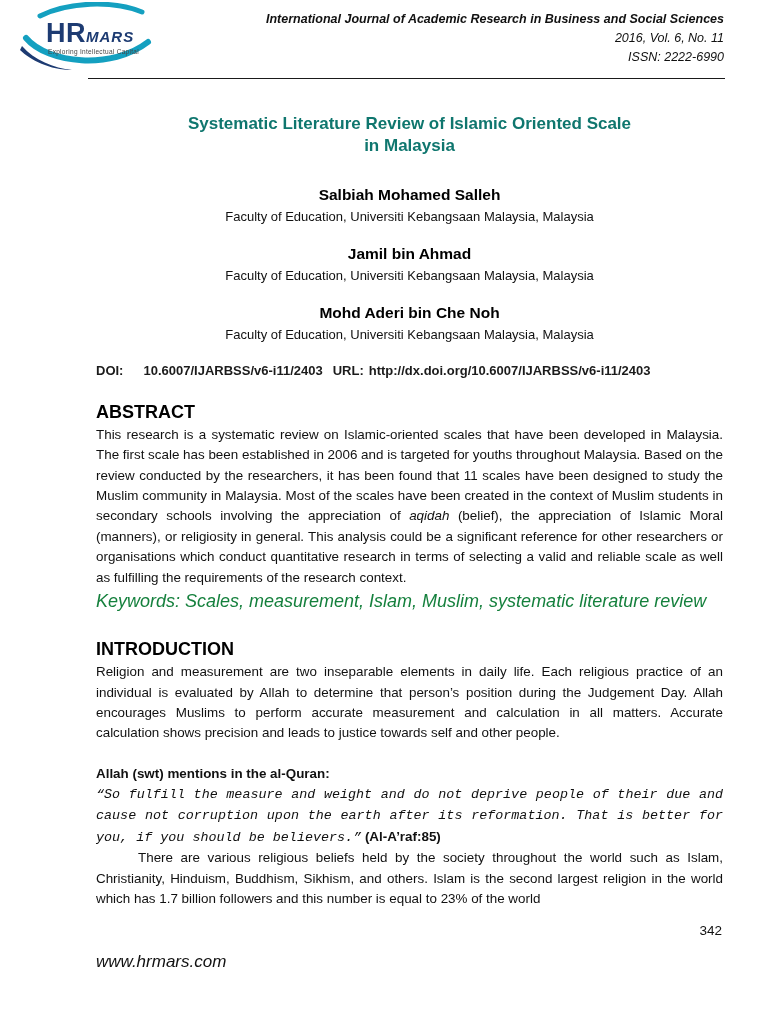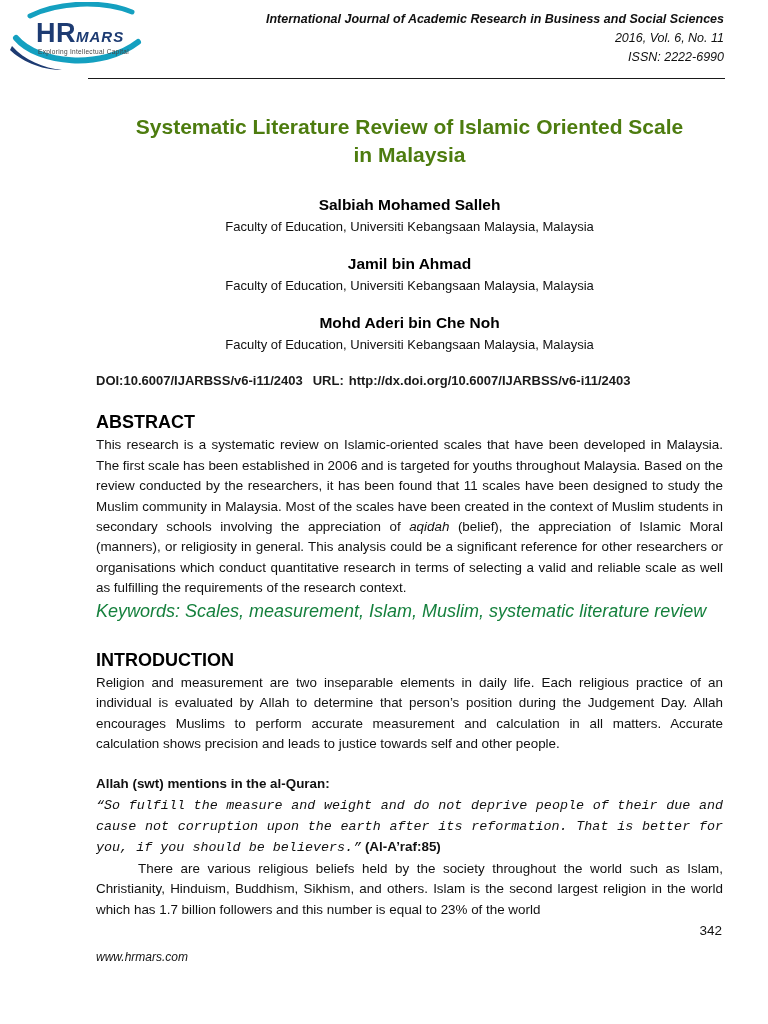--- a/index.html
+++ b/index.html
@@ -7,52 +7,52 @@
   .page {
     position:relative;
     width:768px; height:1024px;
     margin:0 auto;
     background:#ffffff;
     font-family:"Liberation Sans", sans-serif;
     color:#1b1b1b;
     overflow:hidden;
   }
   
-  .hdr { position:relative; height:78px; }
+  .hdr { position:relative; height:78px;margin-left:10px; }
   .logo { position:absolute; left:10px; top:2px; width:136px; height:72px; }
   .logo svg { position:absolute; left:0; top:0; }
   .logo-text { position:absolute; left:26px; top:16px; white-space:nowrap; }
   .logo-hr { font-size:27px; font-weight:bold; color:#1d3b72; letter-spacing:0.5px; }
   .logo-mars { font-size:15px; font-weight:bold; font-style:italic; color:#1d3b72; letter-spacing:1px; }
   .logo-tagline { position:absolute; left:28px; top:46px; font-size:6.5px; color:#444; letter-spacing:0.3px; }
   .journal-info { text-align:right; padding:10px 44px 0 0; font-style:italic; font-size:12.5px; line-height:1.5; color:#111; }
   .journal-name { font-weight:bold; }
   .hdr-rule { border:none; border-top:1.6px solid #1a1a1a; margin:0 43px 0 88px; }
   
   .content { padding:0 45px 0 96px; }
-  h1.title { margin-top:34px; text-align:center; font-size:21px; line-height:1.32; font-weight:bold; color:#4d7c0f; }
+  h1.title { margin-top:34px; text-align:center; font-size:17px; line-height:1.32; font-weight:bold; color:#0f766e; }
   .authors { margin-top:28px; text-align:center; }
   .author { margin-bottom:21px; }
   .author-name { font-size:15.5px; font-weight:bold; margin-bottom:5px; color:#000; }
   .author-aff { font-size:13px; color:#111; }
   .doi-line { margin-top:10px; font-size:13px; font-weight:bold; white-space:nowrap; }
-  .doi-label { }
+  .doi-label { margin-right:20px; }
   .doi-value { margin-right:10px;margin-top:28px; }
   .url-label { margin-right:5px; }
   h2.sec { margin-top:24px; font-size:18px; font-weight:bold; color:#000; margin-bottom:2px; }
   p.body { font-size:13.4px; line-height:1.52; text-align:justify; color:#111; }
   p.keywords { font-size:18px; line-height:1.52; font-style:italic; color:#15803d; }
   p.lead { margin-top:20px; font-size:13.4px; line-height:1.52; font-weight:bold; color:#111; }
   p.quote { font-size:13.4px; }
   p.quote i { font-style:italic;font-family:Liberation Mono, monospace; }
   p.quote b { font-style:normal; font-weight:bold; }
   p.indented { text-indent:42px; }
   
   .page-number { position:absolute; right:46px; bottom:86px; font-size:13.5px; color:#111; }
-  .site { position:absolute; left:96px; bottom:60px; font-size:12px; font-style:italic; color:#111; }
+  .site { position:absolute; left:96px; bottom:52px; font-size:17px; font-style:italic; color:#111; }
 </style>
 </head>
 <body>
 
 <div class="page">
 
   <div class="hdr">
     <div class="logo">
       <svg width="136" height="72" viewBox="0 0 136 72">
         <path d="M20 14 C 48 0, 92 -2, 122 10" fill="none" stroke="#14a0c0" stroke-width="5" stroke-linecap="round"></path>

